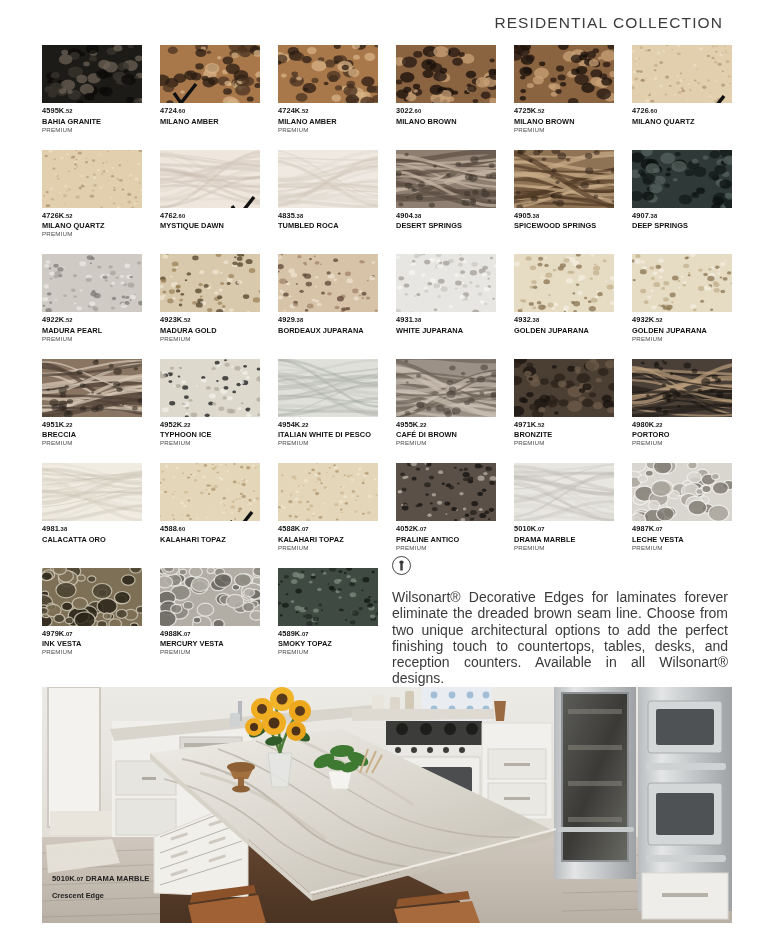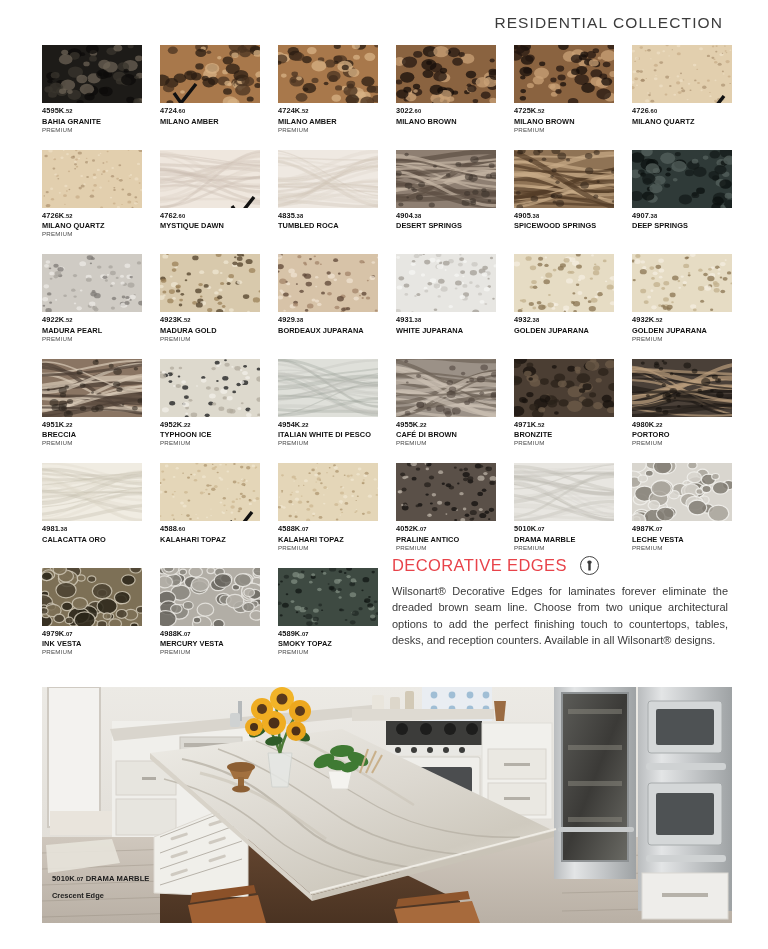--- a/index.html
+++ b/index.html
@@ -69,22 +69,22 @@
     color:#e8434a; font-size:16.5px; letter-spacing:.4px;
     font-weight:400; font-family:"Liberation Sans", sans-serif;
   }
   .de-icon {
     width:19px; height:19px; border-radius:50%;
     border:1.4px solid #444; display:flex;
     align-items:center; justify-content:center;
     flex:0 0 auto;
   }
   .de-body {
-    margin-top:8px;
-    font-size:11px; line-height:16.3px;
+    margin-top:14px;
+    font-size:14px; line-height:16.3px;
     color:#3a3a3a; text-align:justify;
     font-family:"Liberation Sans", sans-serif;
   }
 
   
   .hero {
     position:absolute; left:42px; top:687px;
     width:690px; height:236px;
     overflow:hidden; background:#d8d4cf;
   }
@@ -2401,21 +2401,20 @@
           <div class="prem">PREMIUM</div>
         </div>
       </div>
       <div class="cell empty"></div>
       <div class="cell empty"></div>
       <div class="cell empty"></div>
     </div>
 
   <div class="de">
     <div class="de-head">
-      <div class="de-title" style="color: rgb(232, 67, 74);">DECORATIVE EDGES</div>
       <div class="de-icon">
         <svg width="13" height="13" viewBox="0 0 13 13" aria-hidden="true">
           <path d="M6.5 1.4 C4.6 1.4 4.3 2.6 4.3 3.3 C4.3 4.1 5.0 4.4 5.3 4.7 L5.3 11.4 L7.7 11.4 L7.7 4.7 C8.0 4.4 8.7 4.1 8.7 3.3 C8.7 2.6 8.4 1.4 6.5 1.4 Z" fill="#3a3a3a"></path>
         </svg>
       </div>
     </div>
     <div class="de-body">Wilsonart® Decorative Edges for laminates forever eliminate the dreaded brown seam line. Choose from two unique architectural options to add the perfect finishing touch to countertops, tables, desks, and reception counters. Available in all Wilsonart® designs.</div>
   </div>
 
   <div class="hero">

